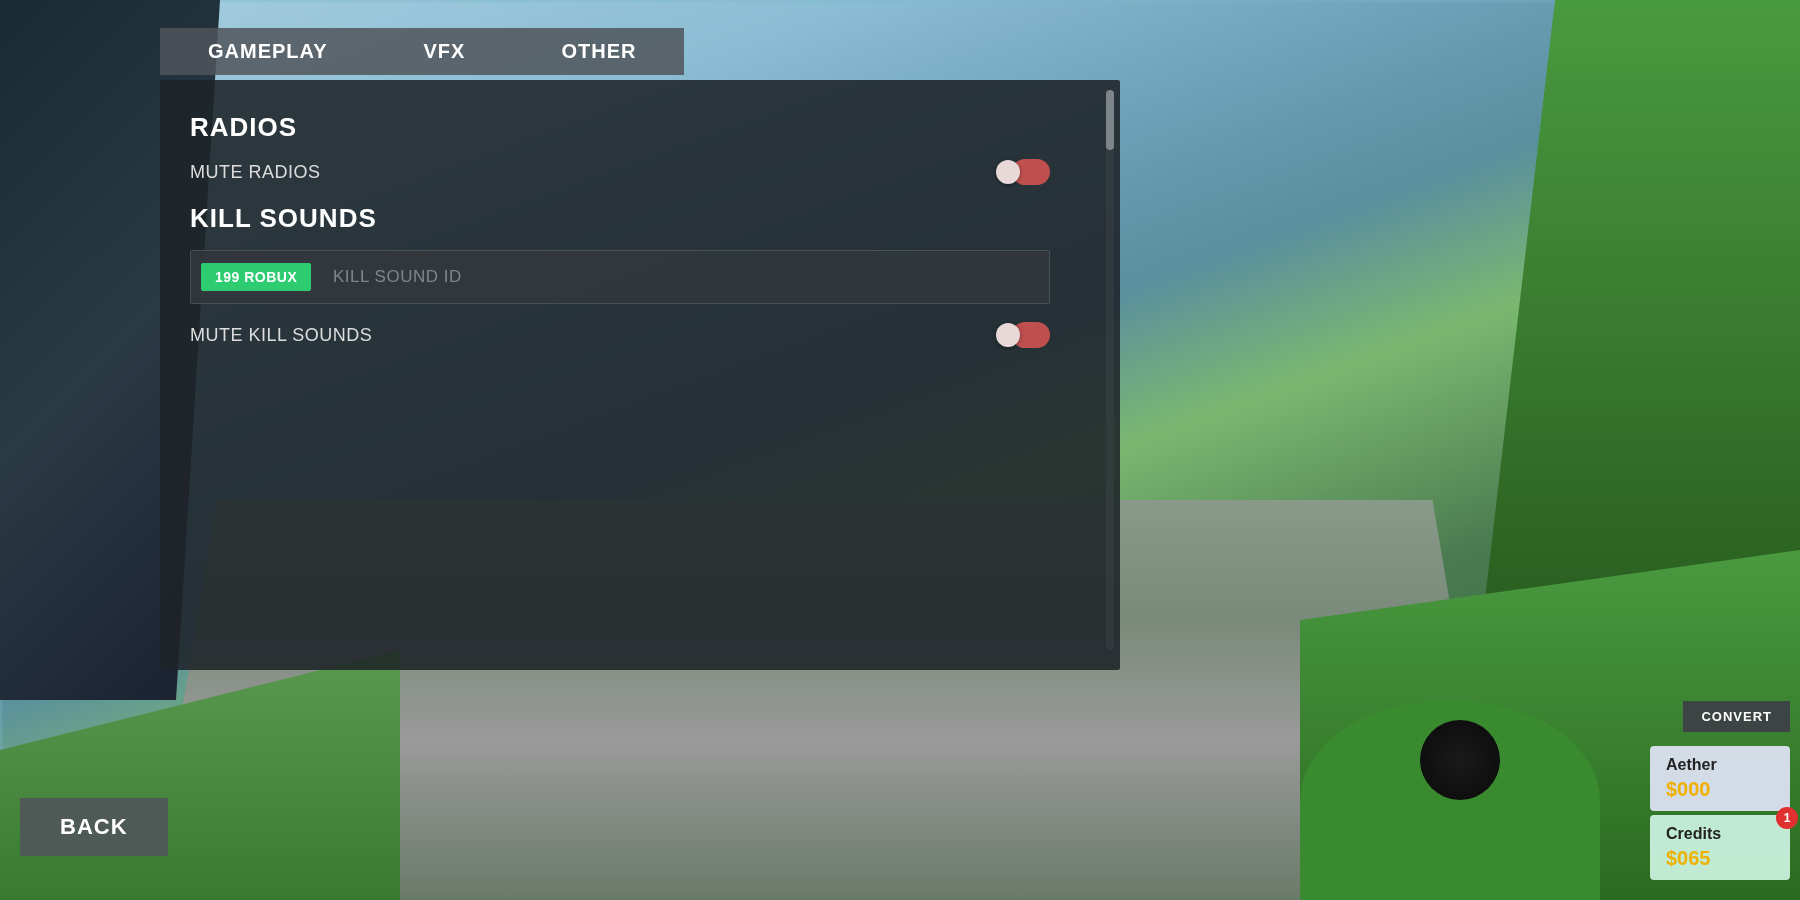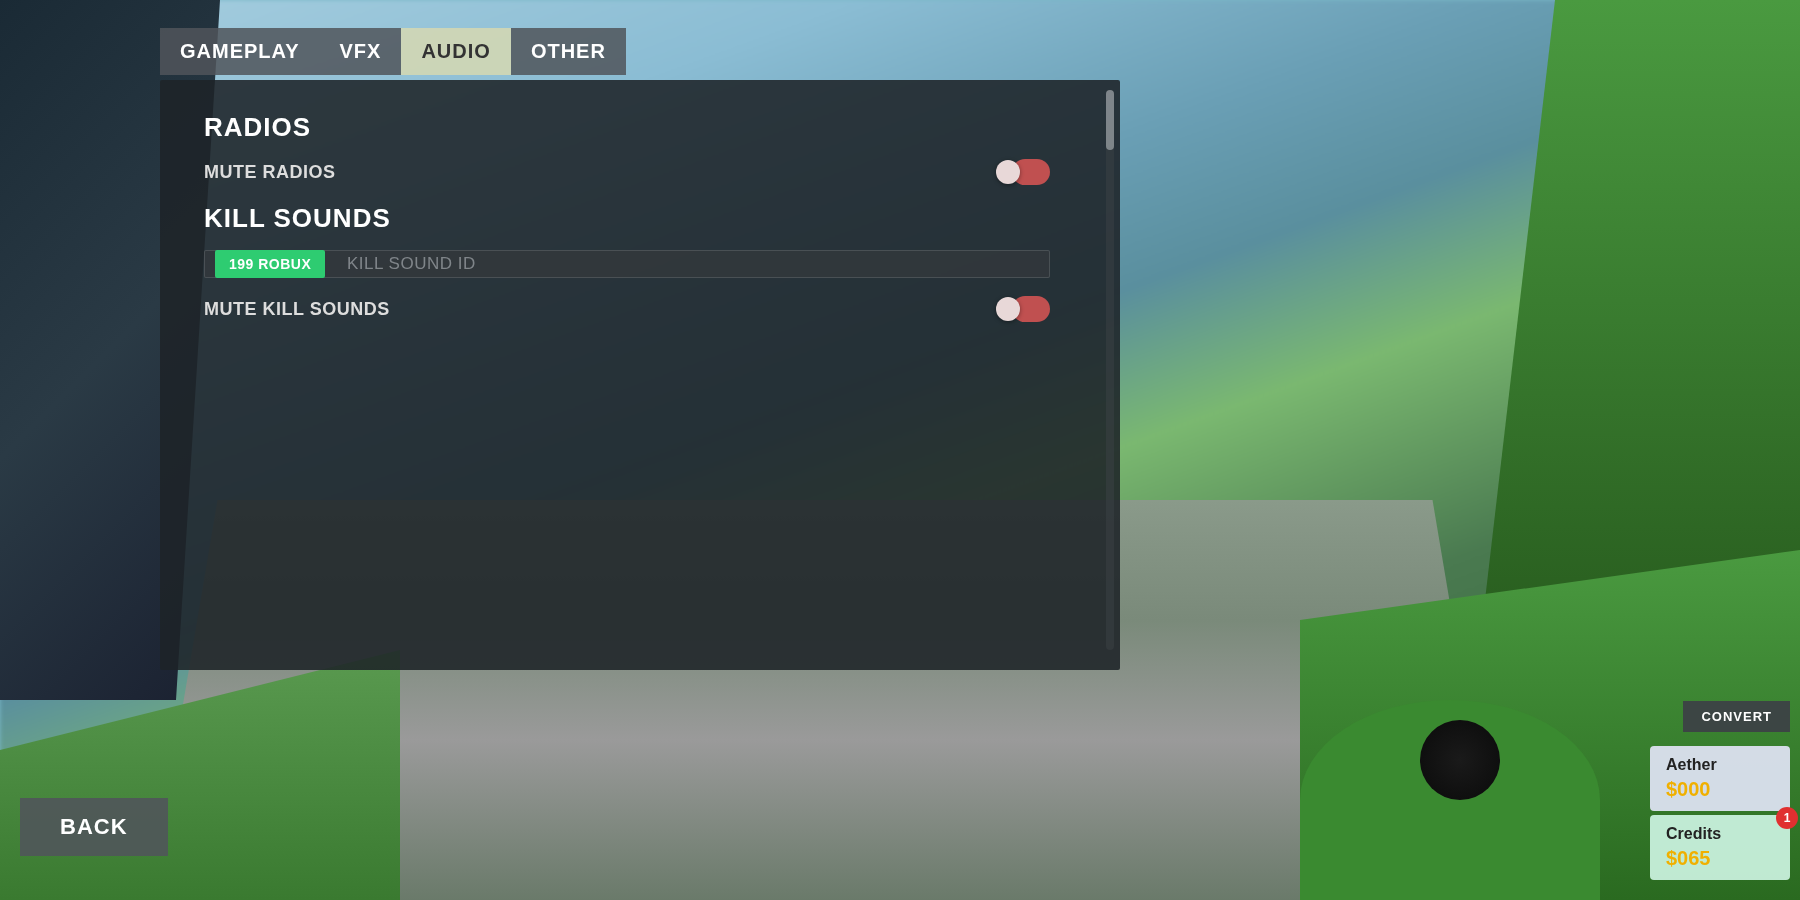--- a/index.html
+++ b/index.html
@@ -107,36 +107,35 @@
     
     .panel-overlay {
       position: absolute;
       left: 160px;
       top: 80px;
       width: 960px;
       height: 590px;
       background: rgba(30, 35, 40, 0.88);
       z-index: 10;
       border-radius: 2px;
-      padding-left: 14px;
     }
 
     
     .tabs-bar {
       position: absolute;
       left: 160px;
       top: 28px;
       display: flex;
       flex-direction: row;
       z-index: 11;
       gap: 0;
     }
 
     .tab {
-      padding: 12px 20px;
+      padding: 12px 48px;
       font-size: 20px;
       font-weight: 900;
       font-family: 'Arial Black', Arial, sans-serif;
       letter-spacing: 1px;
       cursor: pointer;
       border: none;
       text-transform: uppercase;
       color: #fff;
       background: rgba(80, 85, 90, 0.85);
     }
@@ -192,21 +191,21 @@
     .setting-row {
       display: flex;
       align-items: center;
       justify-content: space-between;
       margin-bottom: 18px;
       padding-right: 40px;
     }
 
     .setting-label {
       font-size: 18px;
-      font-weight: 700;
+      font-weight: 400;
       font-family: 'Arial Black', Arial, sans-serif;
       color: #ddd;
       text-transform: uppercase;
       letter-spacing: 0.5px;
     }
 
     
     .toggle-wrap {
       display: flex;
       align-items: center;
@@ -244,21 +243,21 @@
     
     .kill-sound-row {
       display: flex;
       align-items: center;
       margin-bottom: 18px;
       padding-right: 40px;
     }
 
     .kill-sound-input {
       flex: 1;
-      height: 28px;
+      height: 54px;
       background: rgba(50, 55, 60, 0.9);
       border: 1px solid rgba(100, 105, 110, 0.5);
       border-radius: 2px;
       display: flex;
       align-items: center;
       padding-left: 12px;
       position: relative;
     }
 
     .kill-sound-placeholder {
@@ -388,21 +387,20 @@
 <div class="bg-road"></div>
 <div class="bg-right-green"></div>
 <div class="bg-green-left"></div>
 <div class="bg-green-right"></div>
 <div class="bg-green-mid"></div>
 <div class="bg-dark-obj"></div>
 
 <div class="tabs-bar">
   <button class="tab">GAMEPLAY</button>
   <button class="tab">VFX</button>
-  <button class="tab active">AUDIO</button>
   <button class="tab">OTHER</button>
 </div>
 
 <div class="panel-overlay">
   <div class="panel-content">
 
     <div class="section-header">RADIOS</div>
 
     <div class="setting-row">
       <span class="setting-label">MUTE RADIOS</span>

